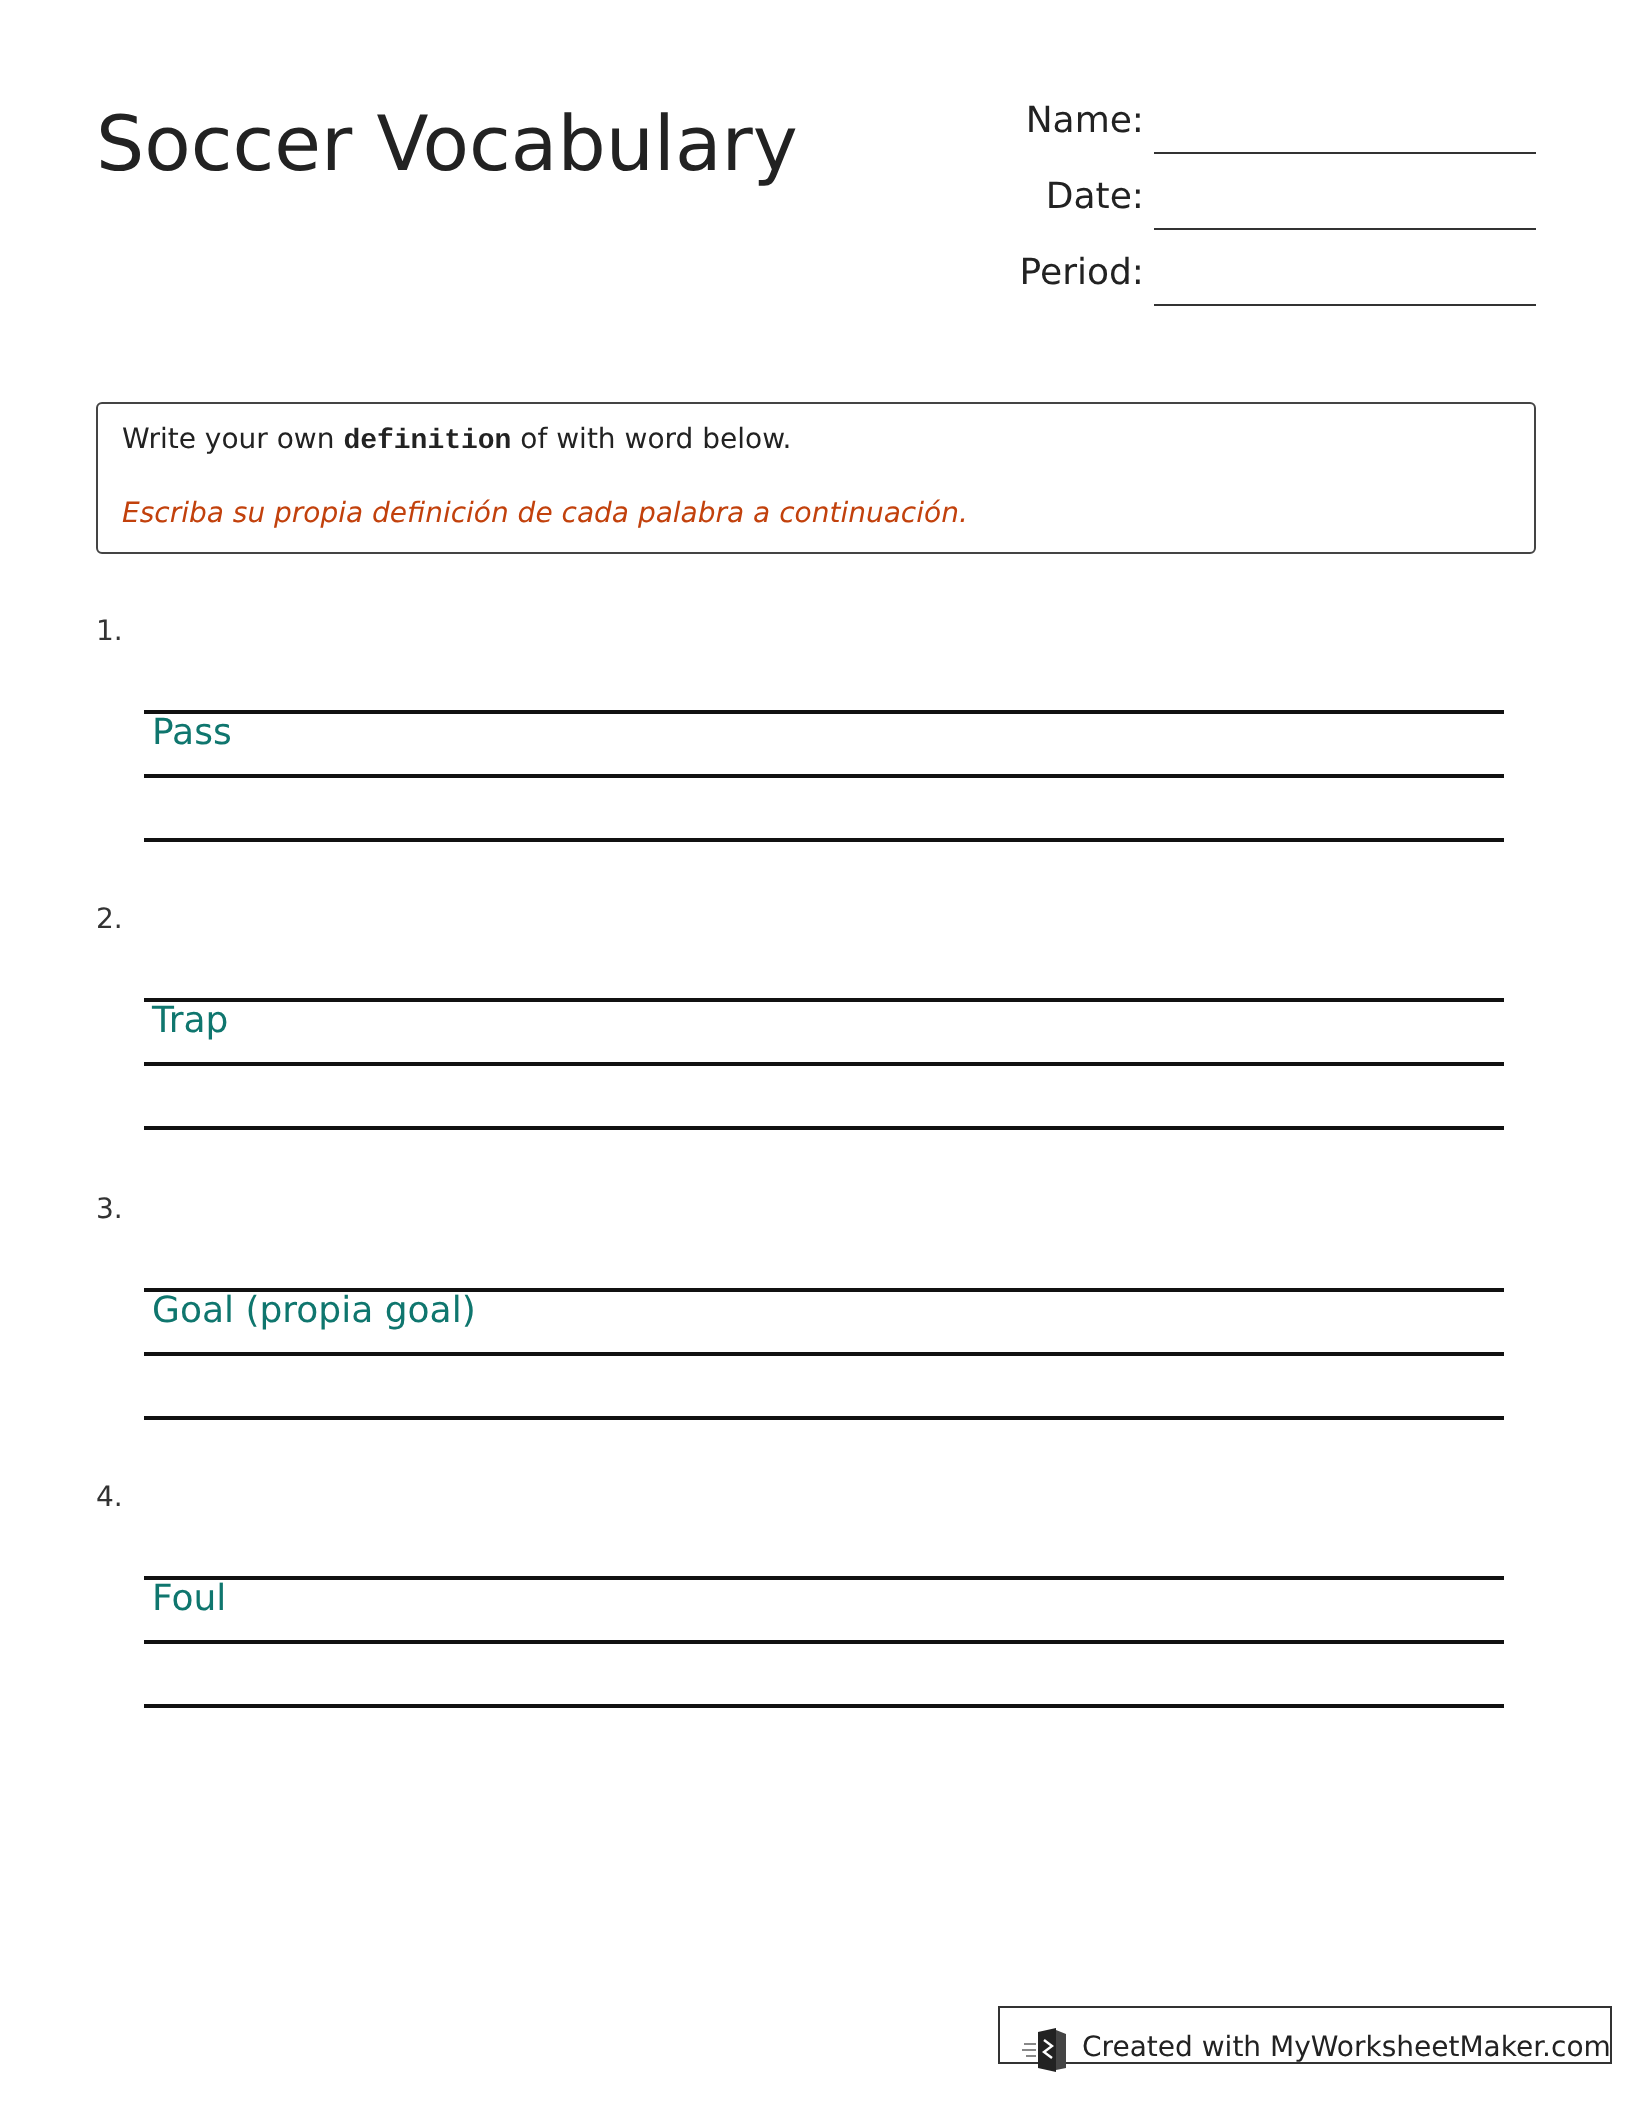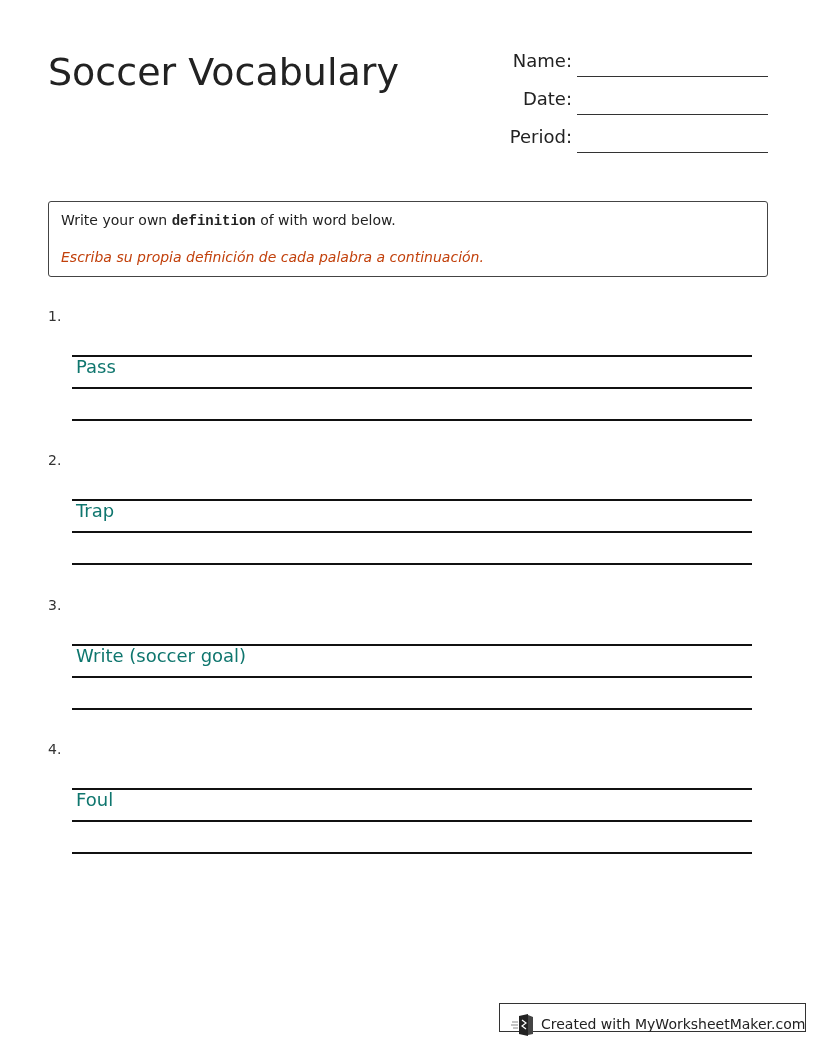--- a/index.html
+++ b/index.html
@@ -63,21 +63,21 @@
 <div class="question" style="top:452px;">
   <span class="q-num">2.</span>
   <span class="q-word">Trap</span>
   <div class="answer-line" style="top:47px;"></div>
   <div class="answer-line" style="top:79px;"></div>
   <div class="answer-line" style="top:111px;"></div>
 </div>
 
 <div class="question" style="top:597px;">
   <span class="q-num">3.</span>
-  <span class="q-word">Write (soccer goal)</span>
+  <span class="q-word">Goal (propia goal)</span>
   <div class="answer-line" style="top:47px;"></div>
   <div class="answer-line" style="top:79px;"></div>
   <div class="answer-line" style="top:111px;"></div>
 </div>
 
 <div class="question" style="top:741px;">
   <span class="q-num">4.</span>
   <span class="q-word">Foul</span>
   <div class="answer-line" style="top:47px;"></div>
   <div class="answer-line" style="top:79px;"></div>

